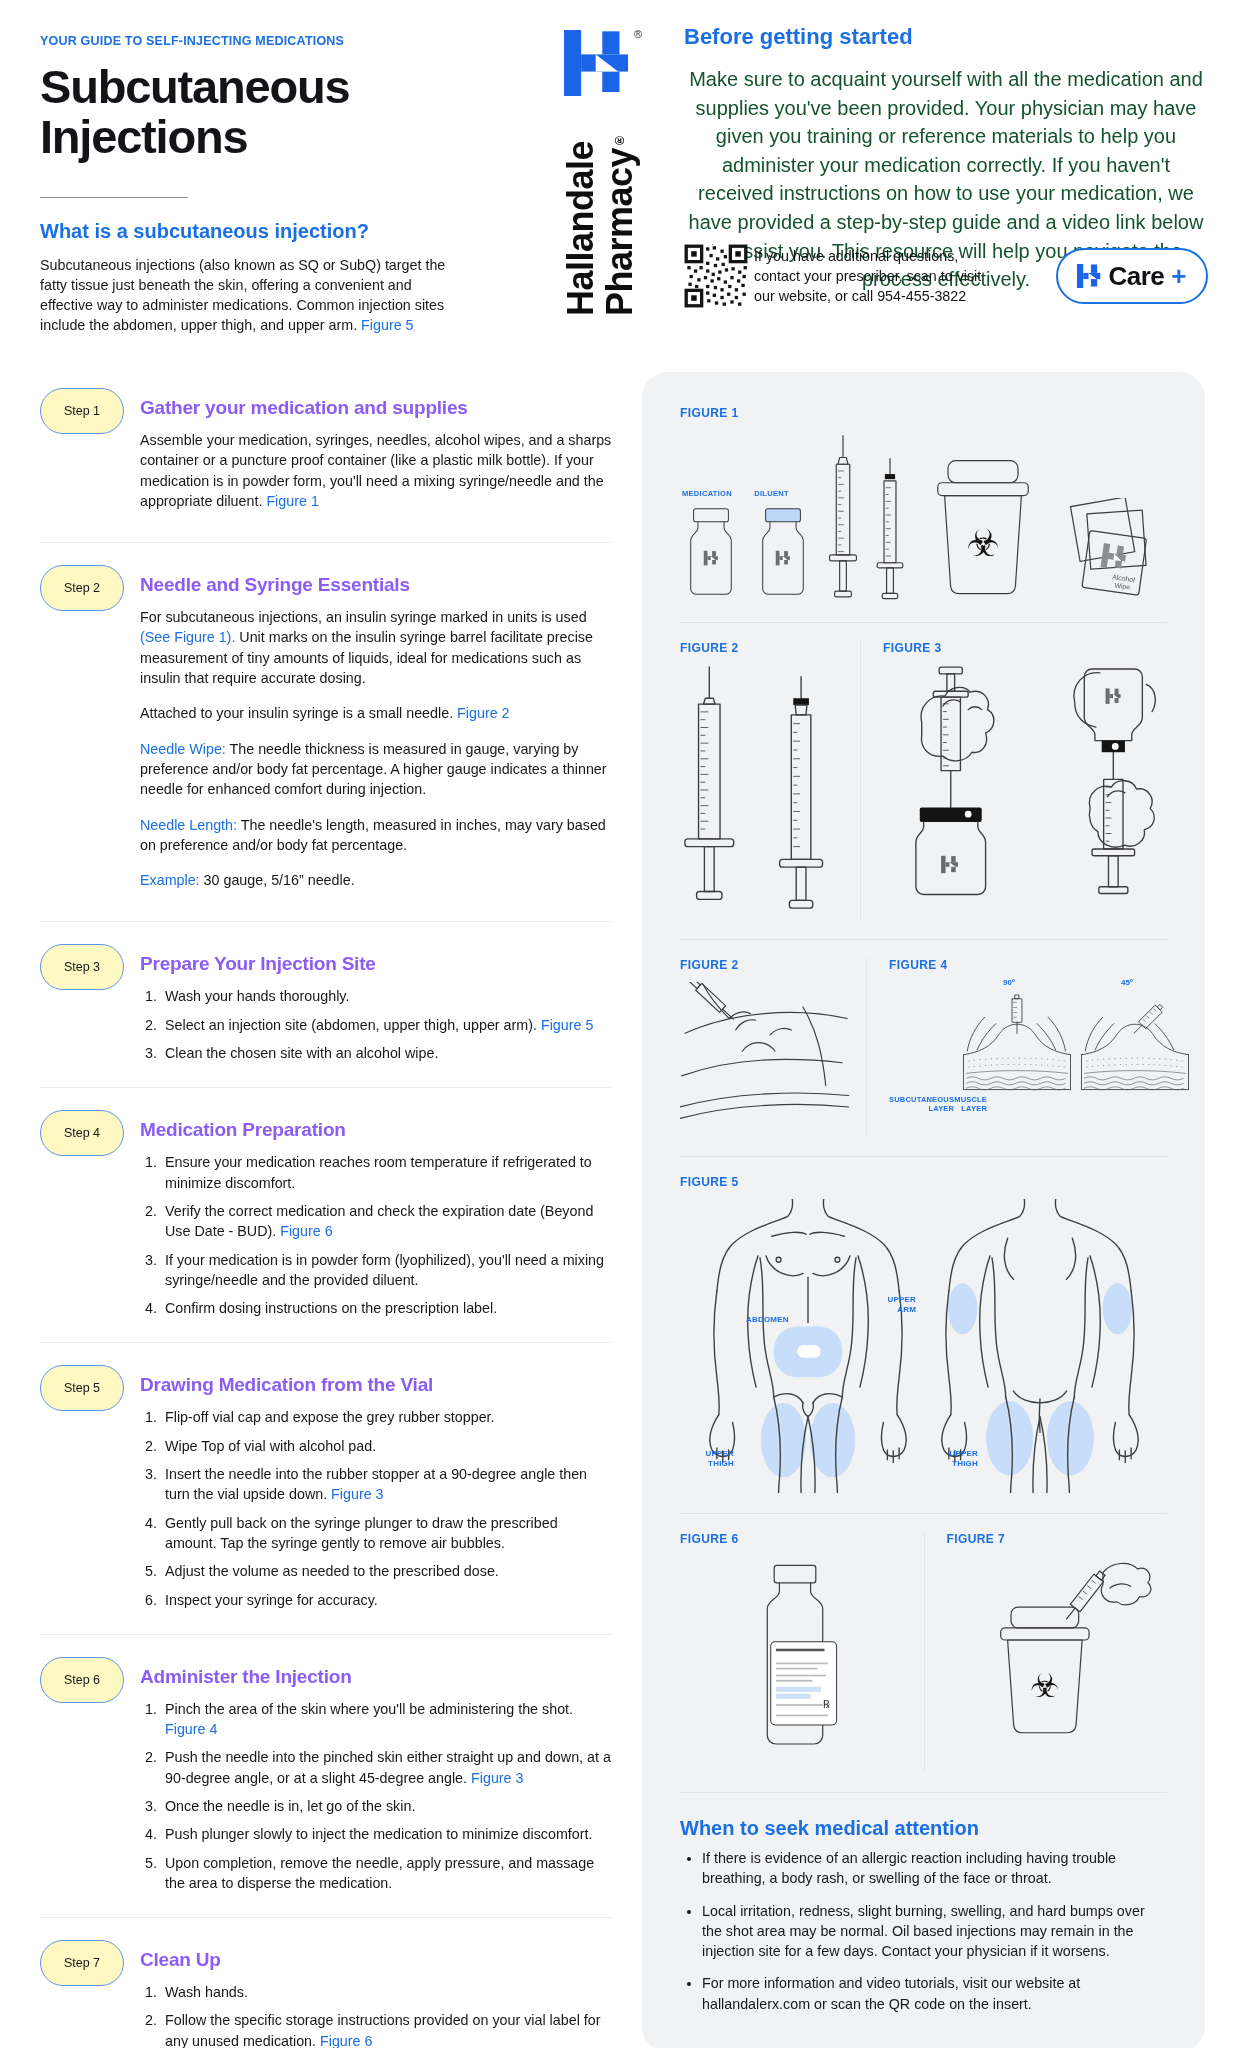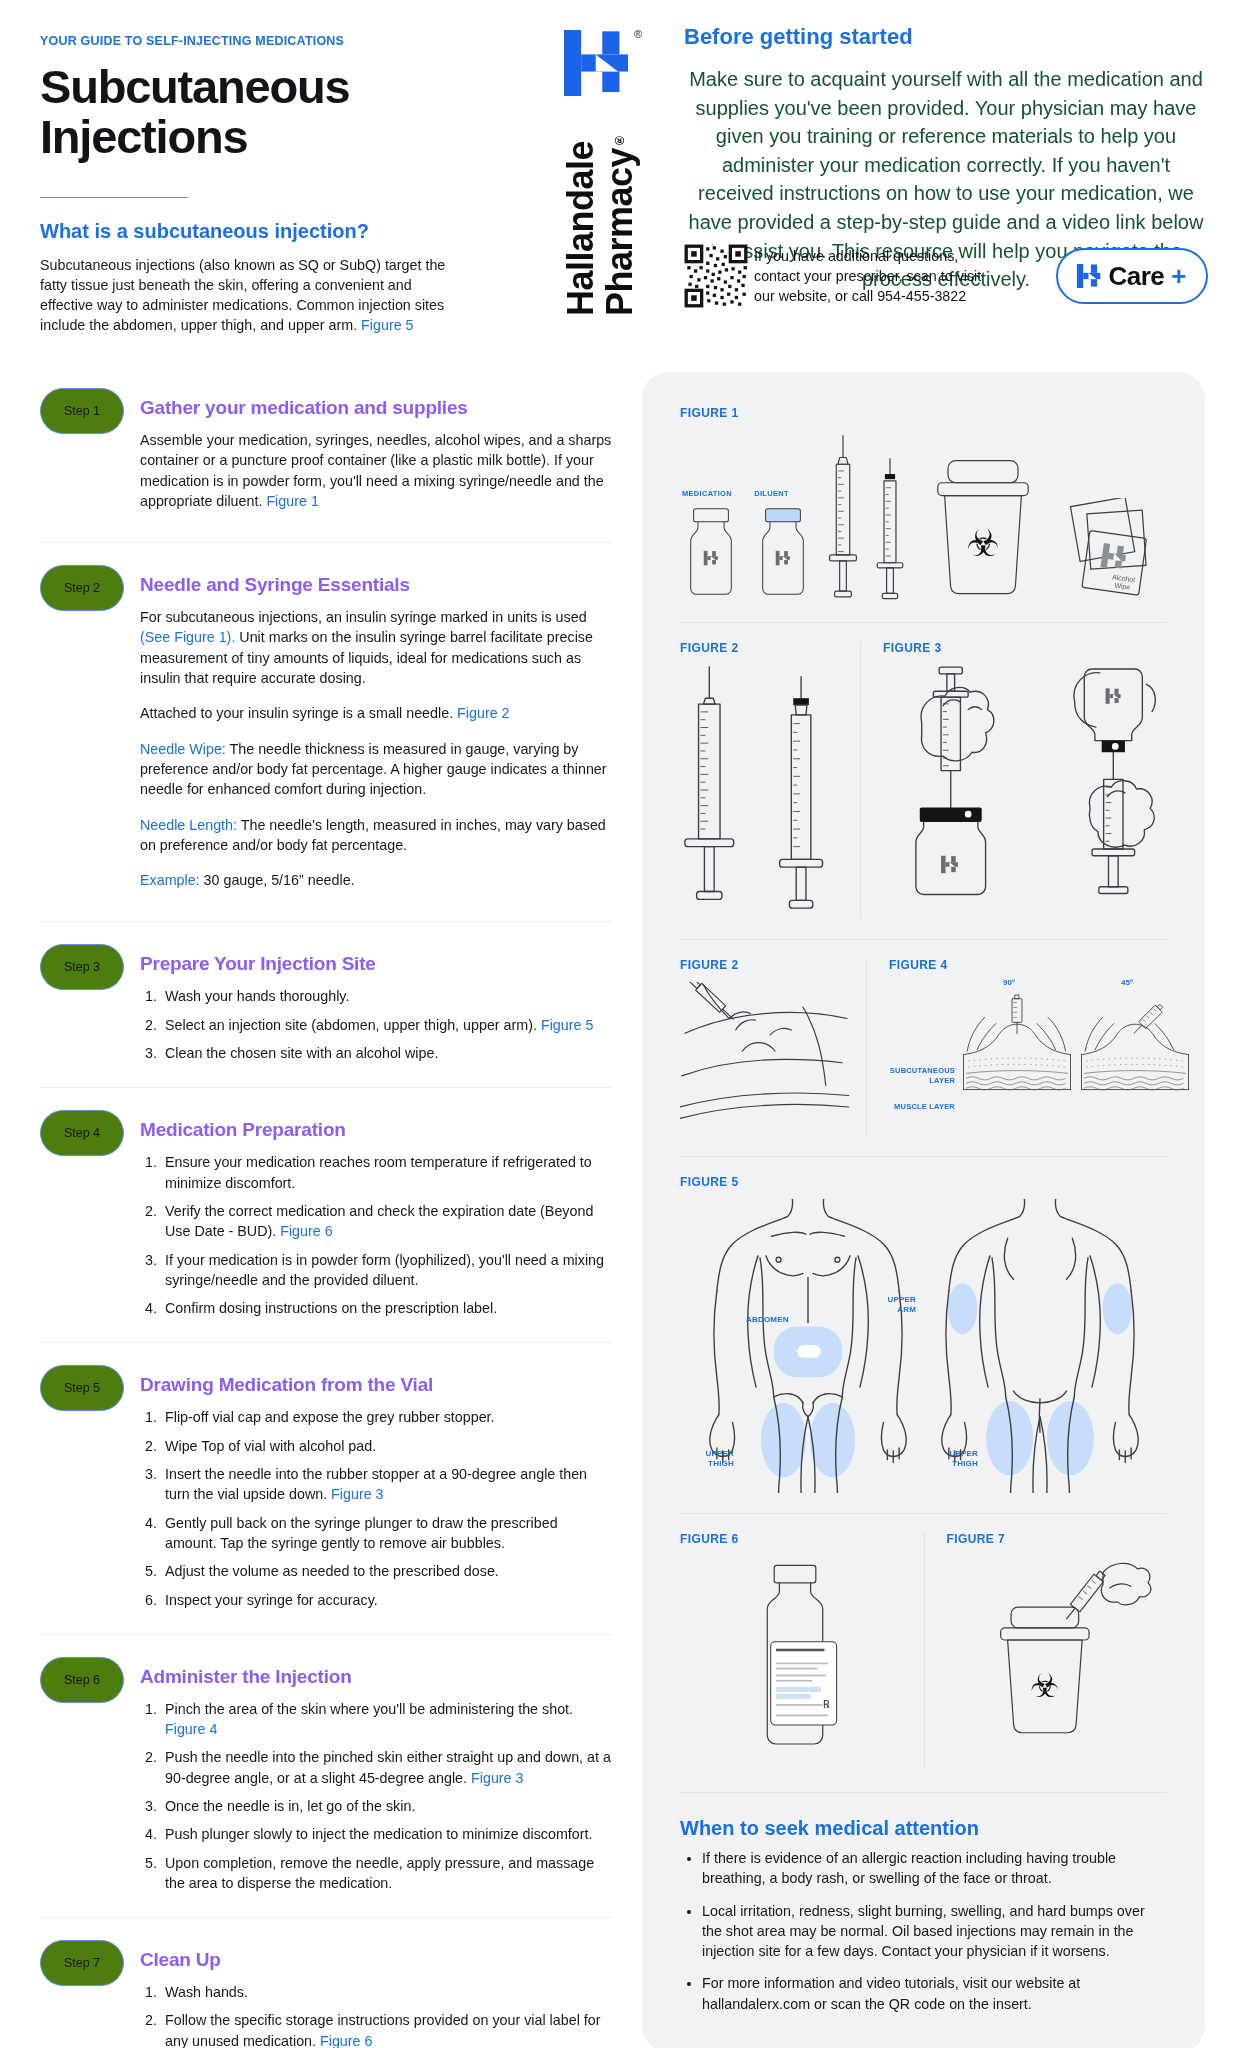--- a/index.html
+++ b/index.html
@@ -37,21 +37,21 @@
   .qr{flex:0 0 auto;}
   .contact-text{width:240px;font-size:14.3px;line-height:1.4;color:#131418;}
   .care-btn{margin-left:auto;width:152px;height:56px;border:2px solid var(--blue);border-radius:28px;background:#fff;display:flex;align-items:center;justify-content:center;gap:7px;cursor:pointer;}
   .care-word{font-size:26px;font-weight:bold;color:#101114;letter-spacing:-.5px;}
   .care-plus{font-size:26px;font-weight:bold;color:var(--blue);}
 
   
   .main{display:flex;align-items:flex-start;padding:0 38px 0 40px;gap:30px;}
   .steps-col{width:572px;padding-top:14px;}
   .step{display:grid;grid-template-columns:100px 1fr;align-items:start;}
-  .pill{width:84px;height:46px;border:1.5px solid #5d95e5;border-radius:24px;display:flex;align-items:center;justify-content:center;font-size:12.5px;color:#17181b;background:#4d7c0f;margin-top:2px;}
+  .pill{width:84px;height:46px;border:1.5px solid #5d95e5;border-radius:24px;display:flex;align-items:center;justify-content:center;font-size:12.5px;color:#17181b;background:#fef9c3;margin-top:2px;}
   .step h3{font-size:19px;font-weight:bold;margin:11px 0 11px;color:#8b5cf6;letter-spacing:-.2px;}
   .para{font-size:14.3px;line-height:1.42;margin:0 0 15px;}
   ol.step-list{margin:2px 0 0;padding-left:21px;font-size:14.3px;line-height:1.42;}
   ol.step-list li{margin-bottom:8px;padding-left:4px;}
   hr.step-div{border:none;border-top:1px solid #ededee;margin:16px 0 20px;}
 
   
   .panel{width:563px;background:var(--panel);border-radius:26px;padding:30px 38px 26px;}
   .prow{padding:18px 0 20px;}
   .prow.first{padding-top:4px;}
@@ -61,21 +61,21 @@
   .col-l{width:40%;padding-right:14px;}
   .col-r{flex:1;border-left:1px solid var(--line);padding-left:22px;}
   .half .col-l{width:50%;}
   .ln{fill:none;stroke:var(--stroke);stroke-width:1.4;stroke-linecap:round;stroke-linejoin:round;}
   .tick{fill:none;stroke:#5a5b5e;stroke-width:1;}
   .fig1-row{display:flex;align-items:flex-end;gap:14px;justify-content:space-between;padding:4px 2px 0;}
   .vial-wrap{display:flex;flex-direction:column;align-items:flex-start;gap:6px;}
   .mini-label{color:var(--blue);font-size:7.5px;font-weight:bold;letter-spacing:.3px;}
   .fig3-wrap{display:flex;justify-content:center;}
   .fig4-body{display:flex;gap:6px;}
-  .layer-labels{width:66px;display:flex;flex-direction:column;align-items:flex-end;text-align:right;}
+  .layer-labels{width:66px;display:flex;flex-direction:row;align-items:flex-end;text-align:right;}
   .layer-labels span{color:var(--blue);font-size:7.5px;font-weight:bold;line-height:1.3;letter-spacing:.2px;}
   .layer-labels .l1{margin-top:84px;}
   .layer-labels .l2{margin-top:16px;}
   .mound{position:relative;}
   .angle{position:absolute;top:-4px;left:42px;color:var(--blue);font-size:8px;font-weight:bold;}
   .fig5-wrap{position:relative;display:flex;gap:26px;justify-content:center;margin-top:4px;}
   .f5lab{position:absolute;color:var(--blue);font-size:8px;font-weight:bold;line-height:1.3;letter-spacing:.2px;}
   .f5lab.r{text-align:right;width:46px;}
   .fig67{display:flex;justify-content:center;padding-top:6px;}
 

